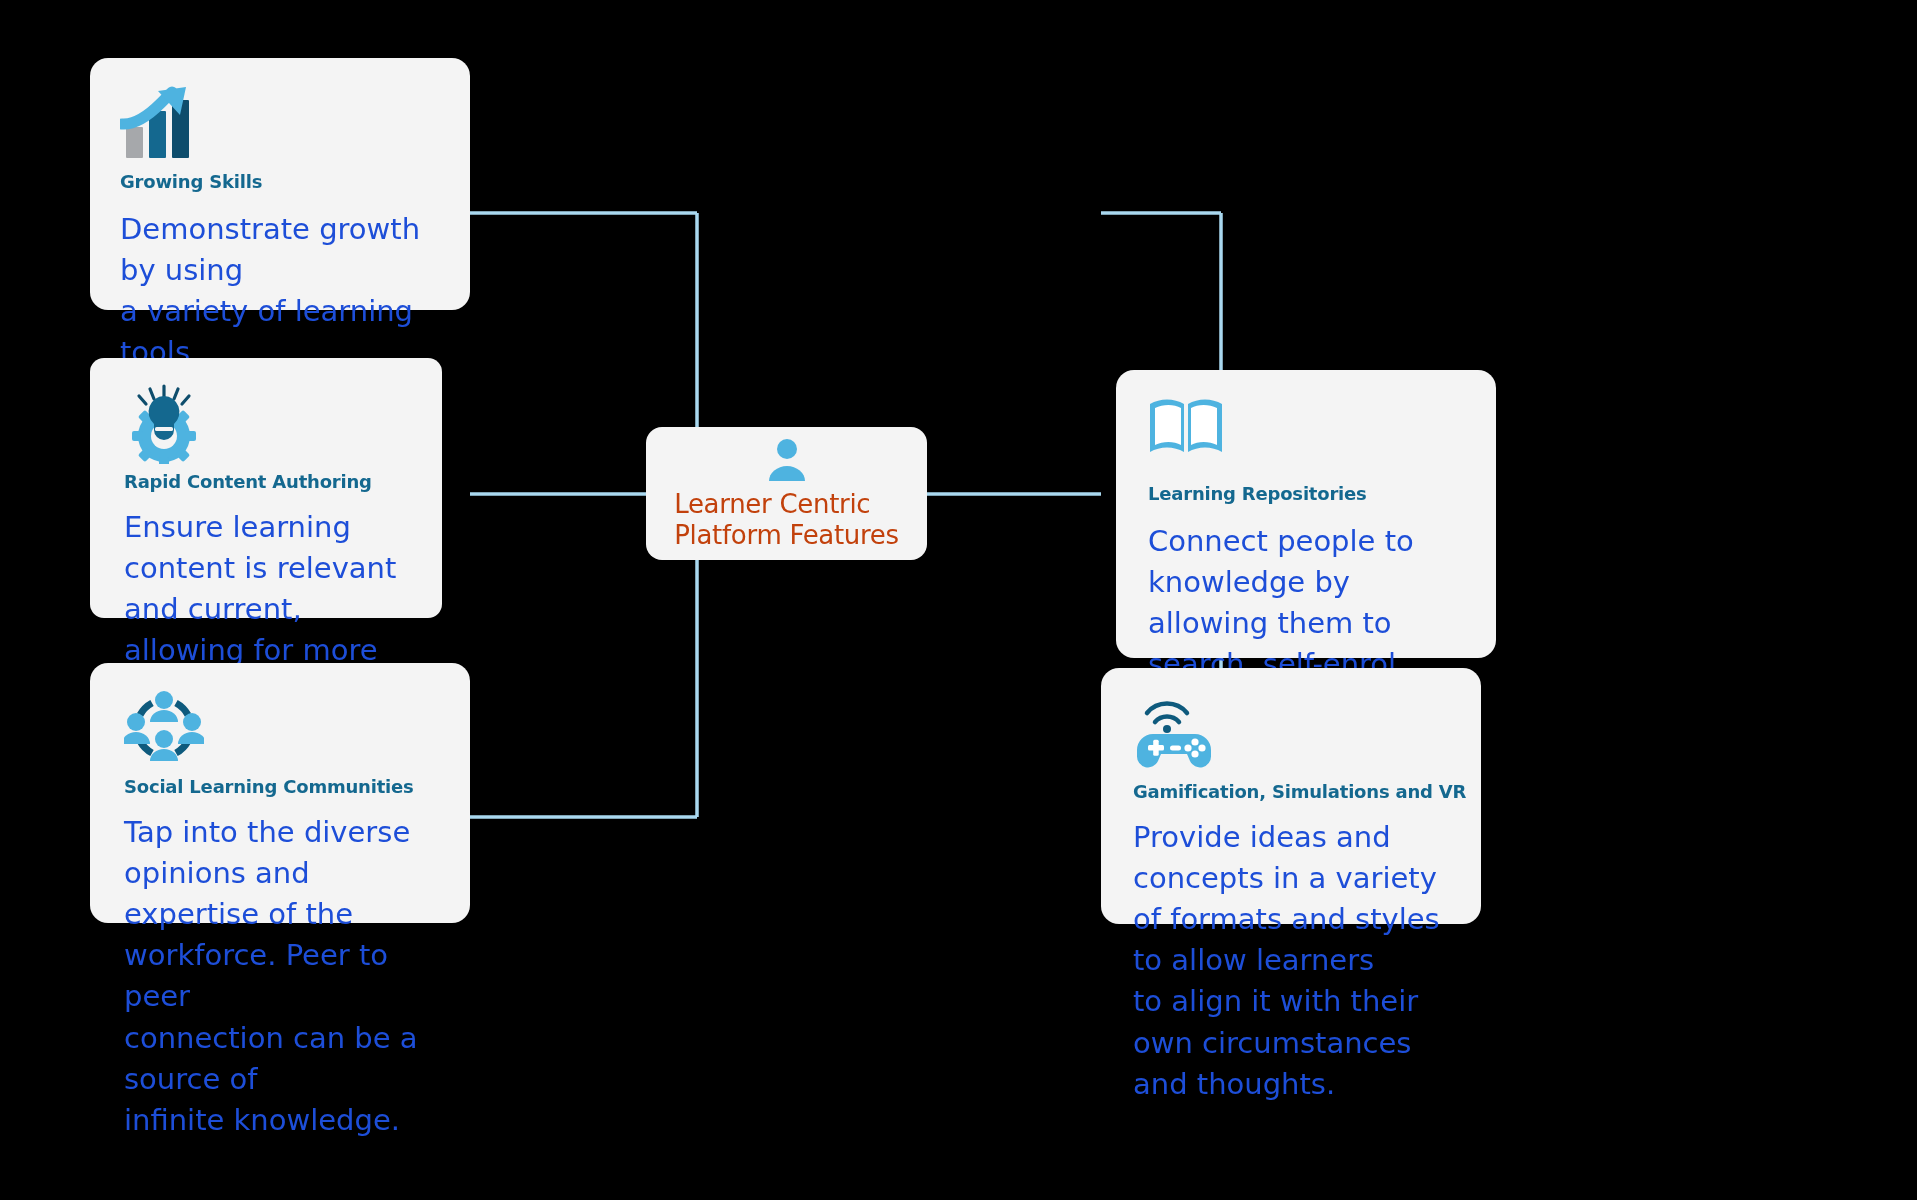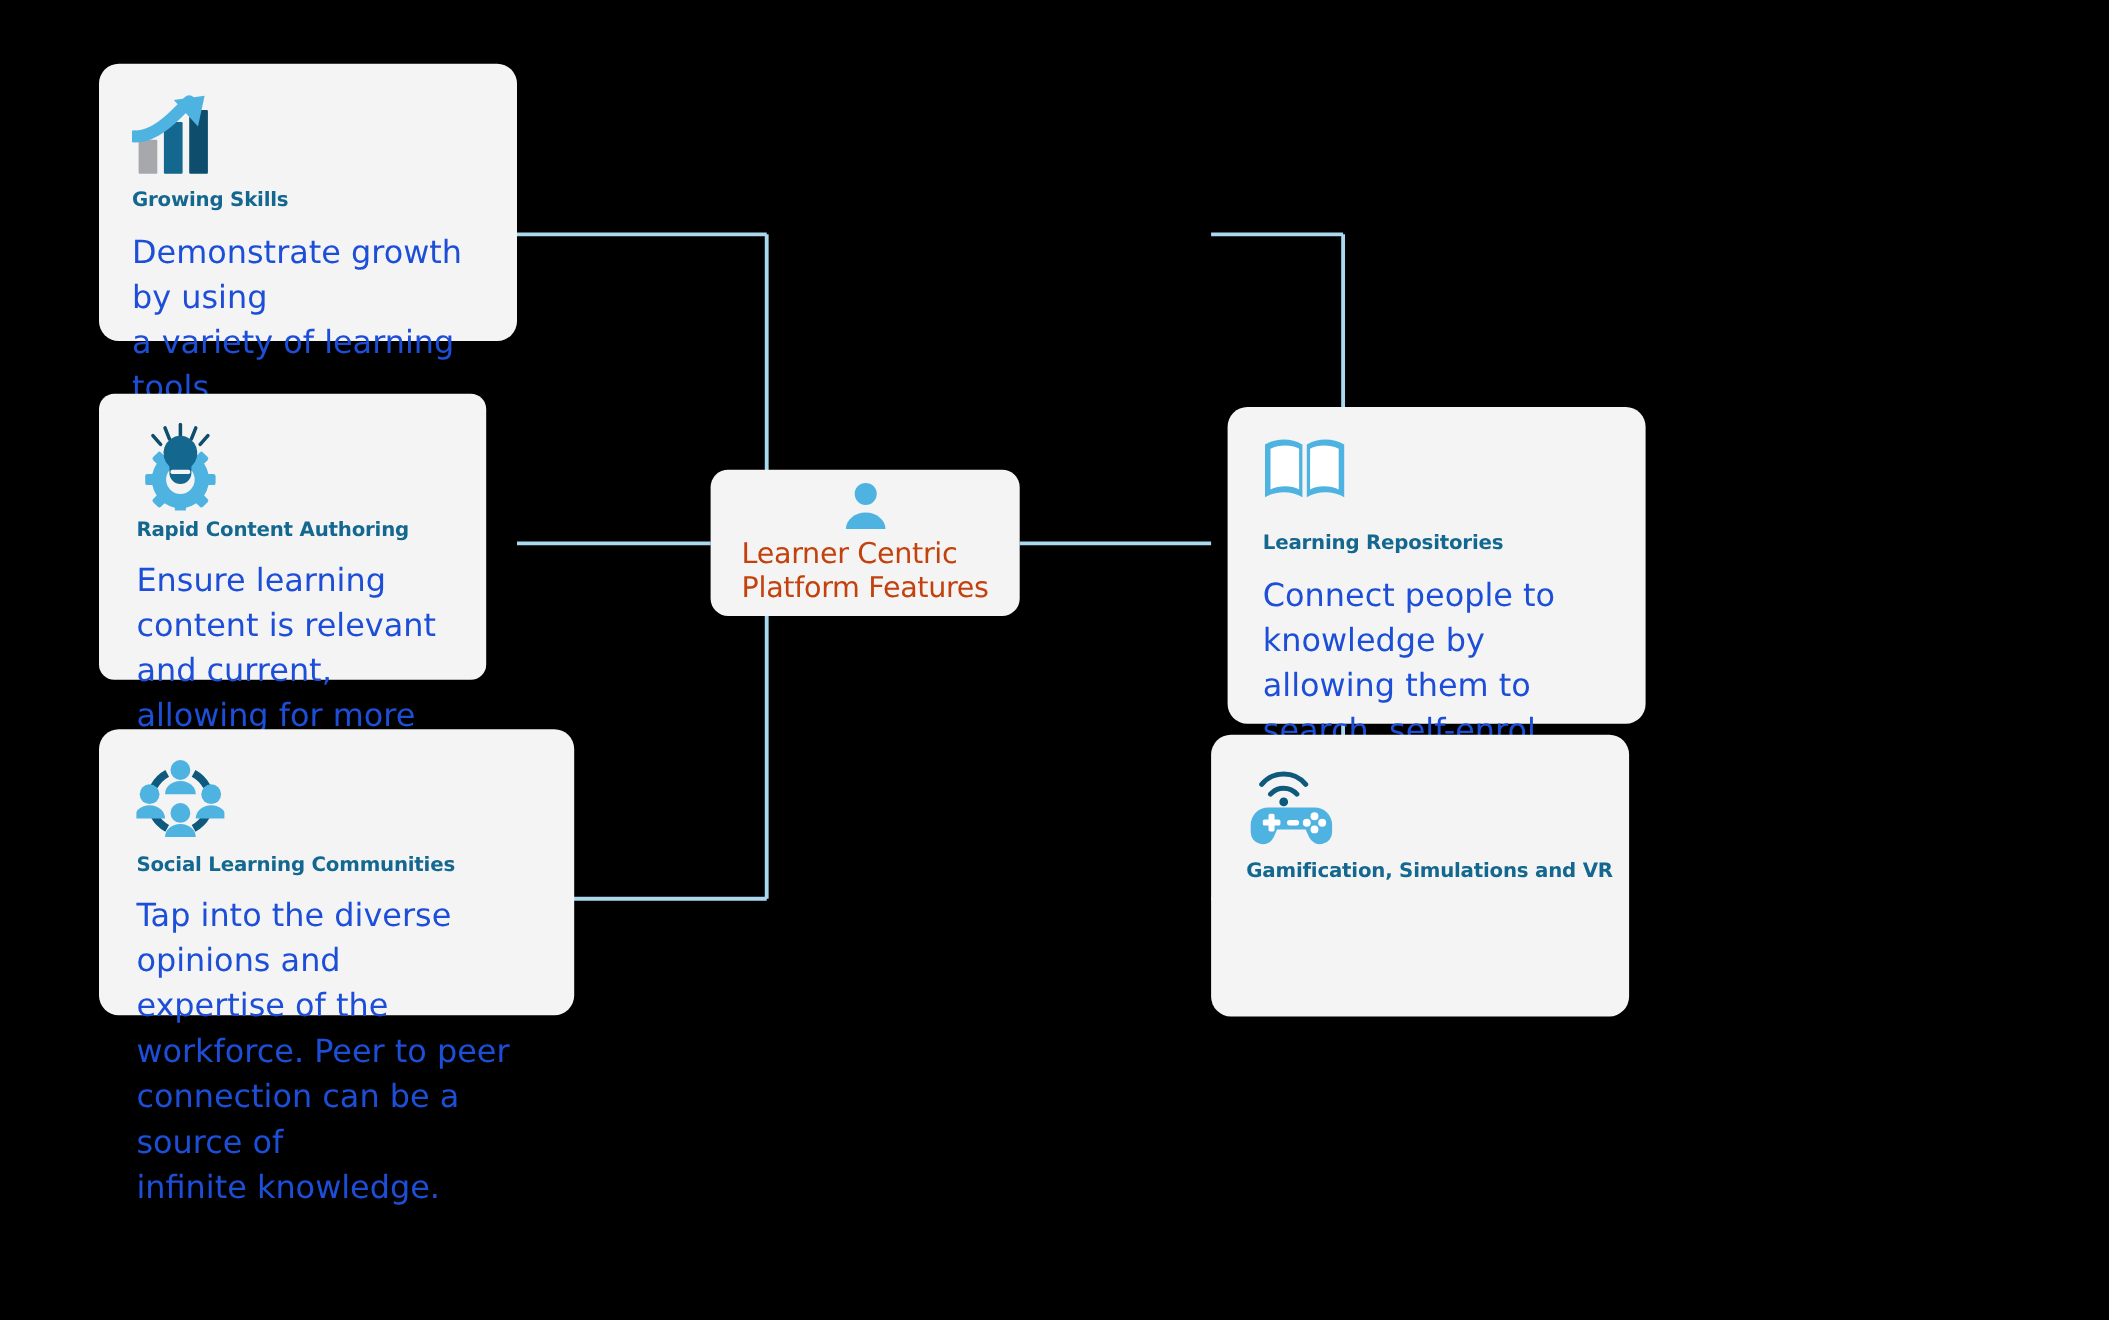--- a/index.html
+++ b/index.html
@@ -60,21 +60,21 @@
     color: #1d4ed8;
     font-size: 29px;
     line-height: 1.42;
     margin: 0;
     white-space: pre-line;
   }
 
   
   #card-growing-skills   { left: 90px;  top: 58px;  width: 380px; height: 252px; }
   #card-rapid-authoring  { left: 90px;  top: 358px; width: 352px; height: 260px; border-radius: 14px; }
-  #card-social-learning  { left: 90px;  top: 663px; width: 432px; height: 260px; }
+  #card-social-learning  { left: 90px;  top: 663px; width: 380px; height: 260px; }
 
   
   #card-self-directed    { left: 1101px; top: 55px;  width: 380px; height: 252px; }
   #card-repositories     { left: 1116px; top: 358px; width: 380px; height: 288px; margin-top: 12px; }
   #card-gamification     { left: 1101px; top: 668px; width: 380px; height: 256px; }
 
   
   #hub {
     position: absolute;
     left: 646px;
@@ -283,16 +283,20 @@
             <rect x="37" y="51.5" width="11" height="5" rx="2.5"></rect>
 
             <circle cx="62" cy="48" r="3.6"></circle>
             <circle cx="69" cy="54" r="3.6"></circle>
             <circle cx="55" cy="54" r="3.6"></circle>
             <circle cx="62" cy="60" r="3.6"></circle>
           </g>
         </svg>
       </div>
       <h3 class="card-title">Gamification, Simulations and VR</h3>
+      <p class="card-body">Provide ideas and concepts in a variety
+of formats and styles to allow learners
+to align it with their own circumstances
+and thoughts.</p>
     </div>
   </div>
 
 </div>
 
 </body></html>

